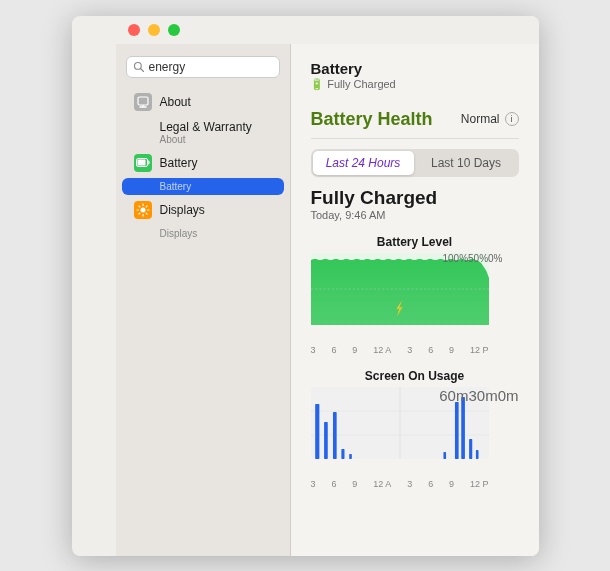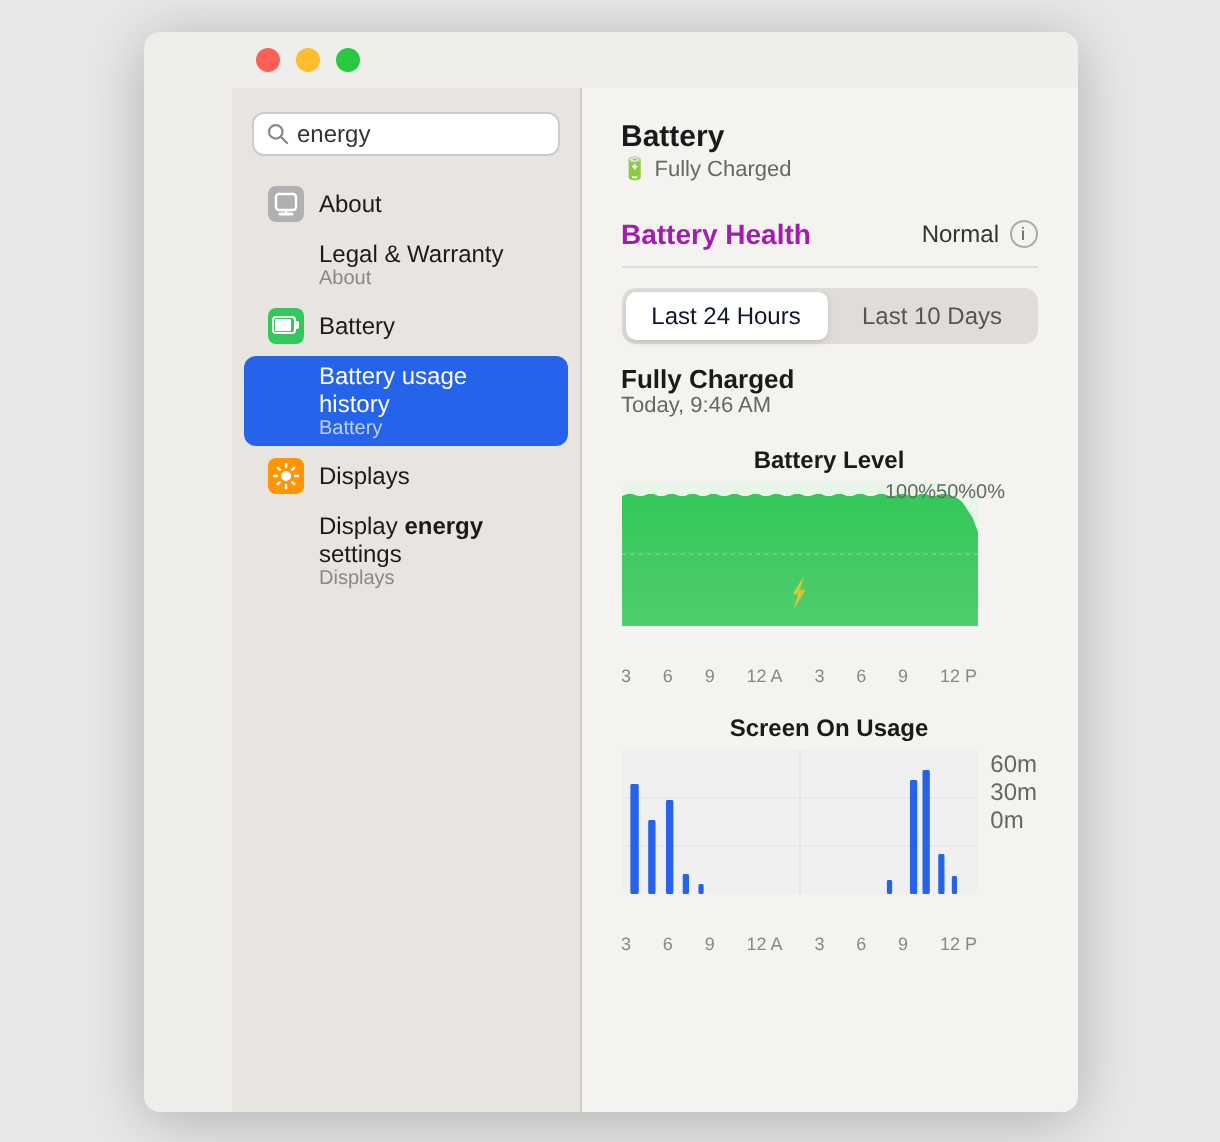--- a/index.html
+++ b/index.html
@@ -186,23 +186,23 @@
       color: #555;
     }
     .health-row {
       display: flex;
       align-items: center;
       justify-content: space-between;
       padding: 8px 0;
       border-bottom: 1px solid #ddd;
     }
     .health-label {
-      font-size: 14px;
+      font-size: 18px;
       font-weight: 600;
-      color: #a21caf;
+      color: #4d7c0f;
     }
     .health-value-row {
       display: flex;
       align-items: center;
       gap: 5px;
     }
     .health-value {
       font-size: 12px;
       color: #333;
     }
@@ -230,25 +230,26 @@
       text-align: center;
       padding: 5px 10px;
       border-radius: 5px;
       font-size: 12px;
       font-weight: 500;
       cursor: pointer;
       color: #555;
     }
     .tab-btn.active {
       background: white;
-      color: #0f172a;
+      color: #6d28d9;
       box-shadow: 0 1px 3px rgba(0,0,0,0.15);
+      font-style: italic;
     }
     .status-text {
-      font-size: 13px;
+      font-size: 19px;
       font-weight: 600;
       color: #1a1a1a;
     }
     .status-time {
       font-size: 11px;
       color: #666;
     }
     
     .chart-section {
       margin-top: 4px;
@@ -298,24 +299,24 @@
     
     .screen-chart-container {
       position: relative;
       height: 90px;
     }
     .screen-chart-labels-right {
       position: absolute;
       right: 0;
       top: 0;
       display: flex;
-      flex-direction: column;
+      flex-direction: row;
       justify-content: flex-start;
       height: 72px;
-      font-size: 12px;
+      font-size: 15px;
       color: #666;
     }
     .screen-chart-area {
       position: absolute;
       left: 0;
       right: 30px;
       top: 0;
       height: 72px;
     }
     .screen-chart-svg {
@@ -392,21 +393,20 @@
           <svg width="14" height="9" viewBox="0 0 14 9" fill="none">
             <rect x="0.5" y="0.5" width="11" height="8" rx="1.5" stroke="white" stroke-width="1"></rect>
             <rect x="11.5" y="2.5" width="2" height="4" rx="1" fill="white"></rect>
             <rect x="1.5" y="1.5" width="8" height="6" rx="0.5" fill="white"></rect>
           </svg>
         </div>
         <span class="sidebar-item-text">Battery</span>
       </div>
       <div class="sub-items-group">
         <div class="sidebar-sub-item selected">
-          <span class="sub-label">Battery usage history</span>
           <span class="sub-parent">Battery</span>
         </div>
       </div>
 
       <div class="sidebar-parent-row">
         <div class="sidebar-item-icon icon-displays">
           <svg width="14" height="14" viewBox="0 0 14 14" fill="none">
             <circle cx="7" cy="7" r="2.5" fill="white"></circle>
             <line x1="7" y1="1" x2="7" y2="2.5" stroke="white" stroke-width="1.2" stroke-linecap="round"></line>
             <line x1="7" y1="11.5" x2="7" y2="13" stroke="white" stroke-width="1.2" stroke-linecap="round"></line>
@@ -415,21 +415,20 @@
             <line x1="2.9" y1="2.9" x2="3.9" y2="3.9" stroke="white" stroke-width="1.2" stroke-linecap="round"></line>
             <line x1="10.1" y1="10.1" x2="11.1" y2="11.1" stroke="white" stroke-width="1.2" stroke-linecap="round"></line>
             <line x1="11.1" y1="2.9" x2="10.1" y2="3.9" stroke="white" stroke-width="1.2" stroke-linecap="round"></line>
             <line x1="3.9" y1="10.1" x2="2.9" y2="11.1" stroke="white" stroke-width="1.2" stroke-linecap="round"></line>
           </svg>
         </div>
         <span class="sidebar-item-text">Displays</span>
       </div>
       <div class="sub-items-group">
         <div class="sidebar-sub-item">
-          <span class="sub-label">Display <span class="highlight">energy</span> settings</span>
           <span class="sub-parent">Displays</span>
         </div>
       </div>
     </div>
 
     <div class="main-panel">
 
       <div>
         <div class="panel-title">Battery</div>
         <div class="panel-subtitle">🔋 Fully Charged</div>

